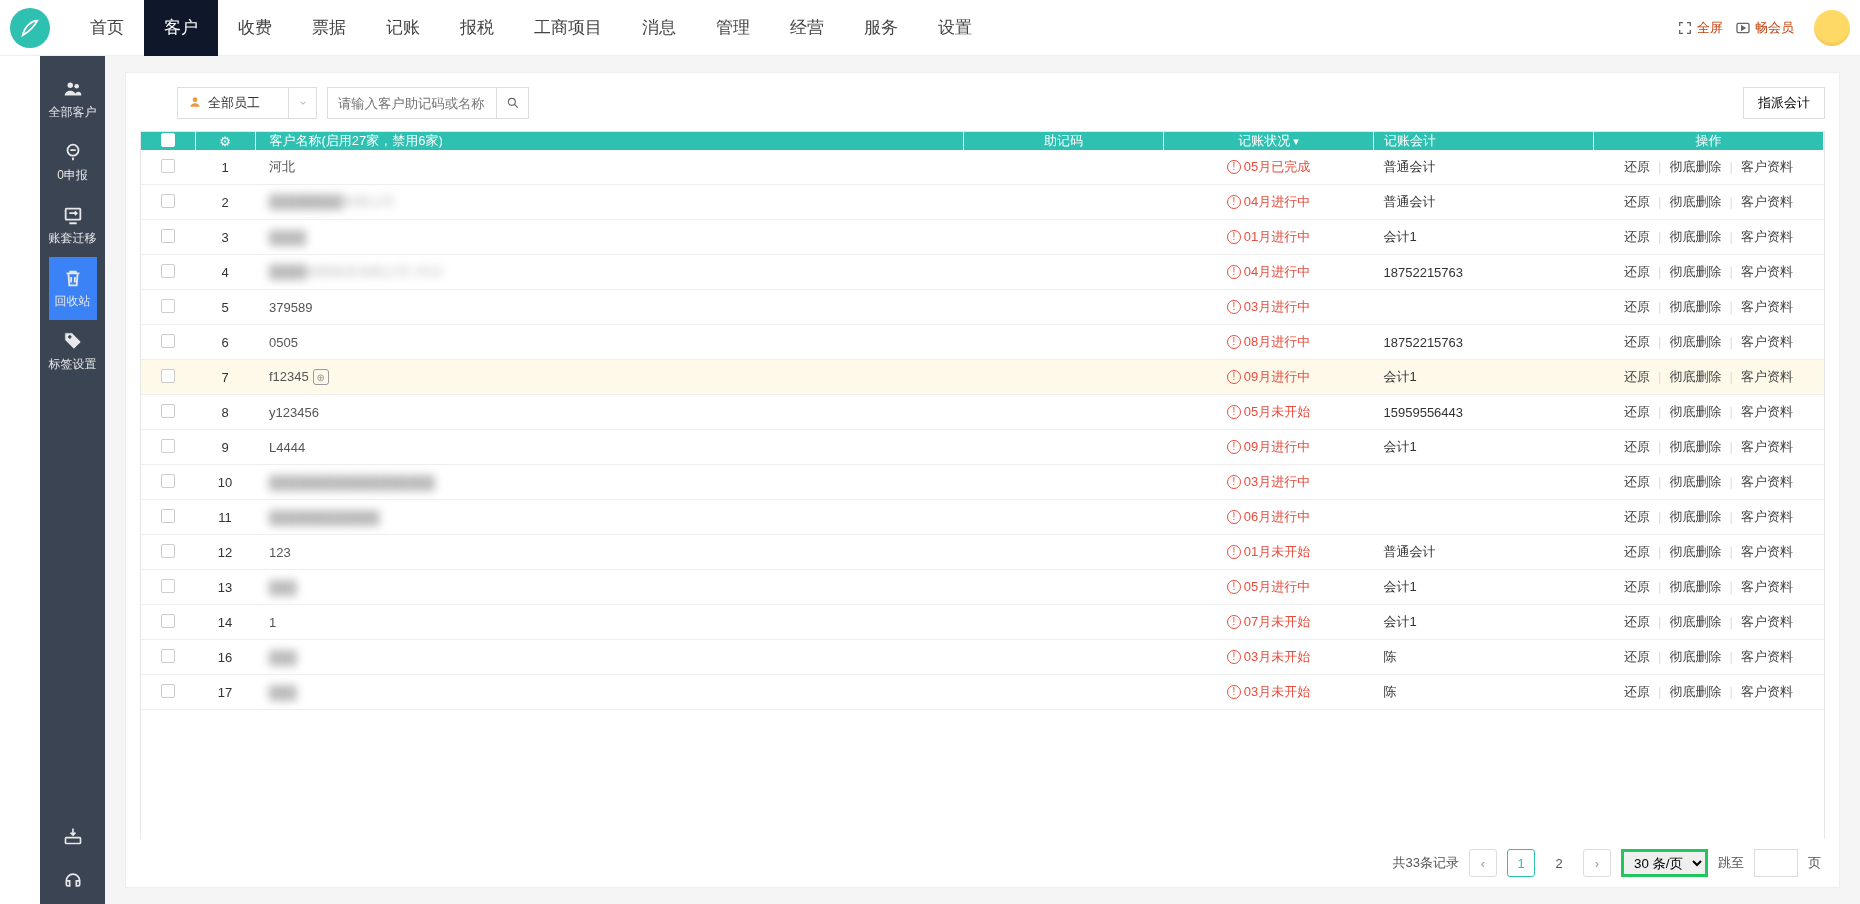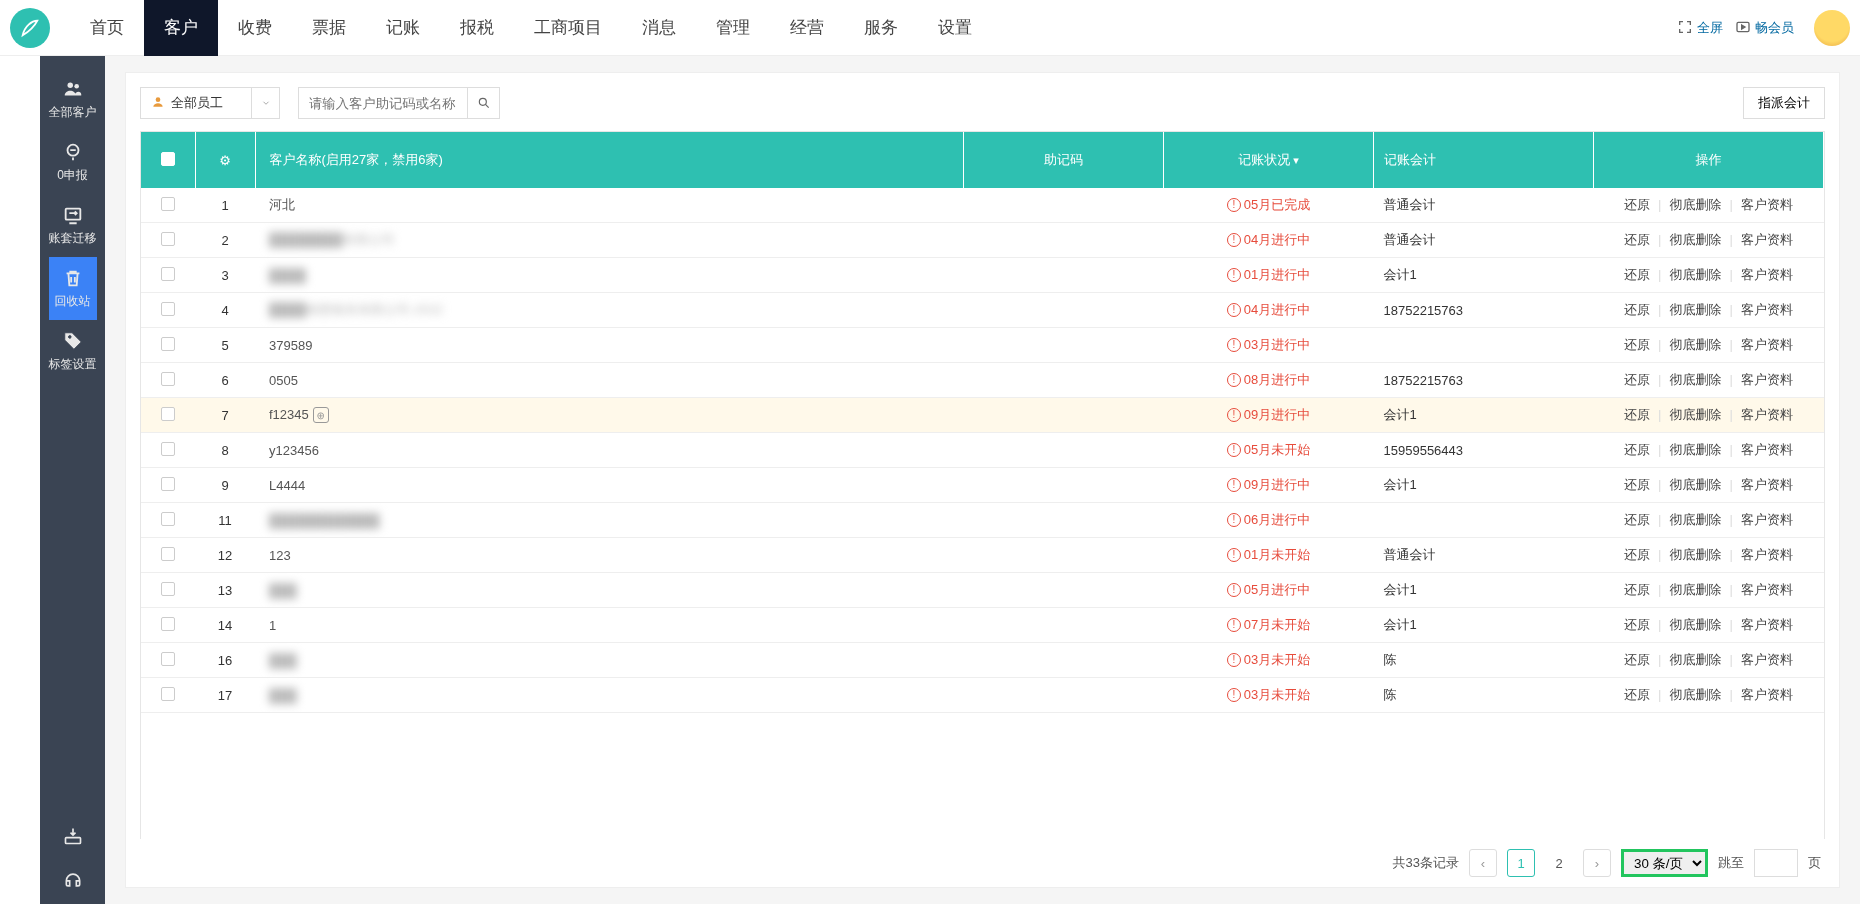--- a/index.html
+++ b/index.html
@@ -4,42 +4,42 @@
 <style>
   * { margin: 0; padding: 0; box-sizing: border-box; }
   body { font-family: "Microsoft YaHei", Arial, sans-serif; font-size: 13px; color: #333; background: #fff; overflow: hidden; }
   .topnav { height: 56px; display: flex; align-items: center; padding: 0 10px; border-bottom: 1px solid #eee; }
   .logo { width: 40px; height: 40px; border-radius: 50%; background: #2ec0b1; display: flex; align-items: center; justify-content: center; margin-right: 20px; }
   .logo svg { width: 22px; height: 22px; }
   .topnav-items { display: flex; flex: 1; }
   .topnav-item { padding: 0 20px; height: 56px; display: flex; align-items: center; cursor: pointer; font-size: 17px; color: #444; }
   .topnav-item.active { background: #0f172a; color: #fff; }
   .topnav-right { display: flex; align-items: center; gap: 12px; }
-  .topnav-right-item { display: flex; gap: 4px; cursor: pointer; color: #0369a1; }
+  .topnav-right-item { display: flex; align-items: center; gap: 4px; cursor: pointer; color: #c2410c; }
   .mascot { width: 36px; height: 36px; border-radius: 50%; background: radial-gradient(circle at 50% 40%, #ffd966 60%, #e6a23c 100%); margin-left: 8px; position: relative; }
   .layout { display: flex; height: calc(100vh - 56px); }
   .sidebar { width: 65px; background: #3a4453; color: #e8e8e8; display: flex; flex-direction: column; align-items: center; padding-top: 12px; margin-left: 40px; }
   .sidebar-item { width: 100%; text-align: center; padding: 10px 0; cursor: pointer; font-size: 12px; }
   .sidebar-item.active { background: #3b82f6; }
   .sidebar-icon { display: block; margin: 0 auto 4px; }
   .sidebar-spacer { flex: 1; }
   .main { flex: 1; background: #f5f5f5; padding: 16px 20px; overflow: hidden; display: flex; flex-direction: column;}
   .card { background: #fff; border: 1px solid #eee; padding: 14px 14px 10px 14px; display: flex; flex-direction: column; flex:1; overflow:hidden;}
-  .toolbar { display: flex; align-items: center; gap: 18px; margin-bottom: 12px; }
+  .toolbar { display: flex; align-items: center; gap: 10px; margin-bottom: 12px; margin-left: 37px; }
   .select { position: relative; border: 1px solid #ddd; height: 32px; display: flex; align-items: center; padding: 0 34px 0 10px; min-width: 140px; background: #fff; cursor: pointer; }
   .select .user-icon { color: #e89a3c; margin-right: 6px; }
   .select .chev { position: absolute; right: 0; top: 0; width: 28px; height: 100%; border-left: 1px solid #ddd; display:flex; align-items:center; justify-content:center; color:#999;}
   .searchbox { display: flex; }
   .searchbox input { border: 1px solid #ddd; height: 32px; padding: 0 10px; width: 170px; outline: none; }
   .searchbox .btn { border: 1px solid #ddd; border-left: none; width: 32px; height: 32px; background: #fff; display: flex; align-items: center; justify-content: center; cursor: pointer; color:#666;}
   .toolbar-spacer { flex: 1; }
   .assign-btn { border: 1px solid #ddd; background: #fff; height: 32px; padding: 0 14px; cursor: pointer; font-size: 13px; }
   .table-wrap { flex:1; overflow-y:auto; border:1px solid #e6e6e6; border-bottom:none;}
   table { width: 100%; border-collapse: collapse; table-layout: fixed; }
-  thead th { background: #2ec0b1; color: #fff; font-weight: normal; padding: 19px 8px; text-align: center; border-right: 1px solid rgba(255,255,255,.25); font-size: 13px; position:sticky; top:0;margin-left:12px;}
+  thead th { background: #2ec0b1; color: #fff; font-weight: normal; padding: 0 8px; text-align: center; border-right: 1px solid rgba(255,255,255,.25); font-size: 13px; position:sticky; top:0;margin-left:12px;}
   thead th:first-child { width: 54px; }
   thead th:nth-child(2) { width: 60px; }
   thead th:nth-child(3) { text-align: left; padding-left: 14px; }
   thead th.col-mnemonic { width: 200px; }
   thead th.col-status { width: 210px; }
   thead th.col-acct { width: 220px; text-align:left; padding-left: 10px;}
   thead th.col-ops { width: 230px; }
   tbody td { border-bottom: 1px solid #eee; padding: 8px; height: 32px; vertical-align: middle; font-size: 13px; }
   tbody tr.highlight { background: #fff9ea; }
   td.center { text-align: center; }
@@ -305,20 +305,32 @@
                 <td class="center"></td>
                 <td class="center"><span class="status">
                     <span class="status-icon">!</span>
                     <span>09月进行中</span>
                   </span></td>
                 <td style="padding-left:10px">会计1</td>
                 <td class="ops"><a>还原</a><span class="sep">|</span><a>彻底删除</a><span class="sep">|</span><a>客户资料</a></td>
               </tr>
               <tr>
                 <td class="center"><span class="checkbox"></span></td>
+                <td class="center">10</td>
+                <td class="name"><span class="blur">██████████████████</span></td>
+                <td class="center"></td>
+                <td class="center"><span class="status">
+                    <span class="status-icon">!</span>
+                    <span>03月进行中</span>
+                  </span></td>
+                <td style="padding-left:10px"></td>
+                <td class="ops"><a>还原</a><span class="sep">|</span><a>彻底删除</a><span class="sep">|</span><a>客户资料</a></td>
+              </tr>
+              <tr>
+                <td class="center"><span class="checkbox"></span></td>
                 <td class="center">11</td>
                 <td class="name"><span class="blur">████████████</span></td>
                 <td class="center"></td>
                 <td class="center"><span class="status">
                     <span class="status-icon">!</span>
                     <span>06月进行中</span>
                   </span></td>
                 <td style="padding-left:10px"></td>
                 <td class="ops"><a>还原</a><span class="sep">|</span><a>彻底删除</a><span class="sep">|</span><a>客户资料</a></td>
               </tr>

